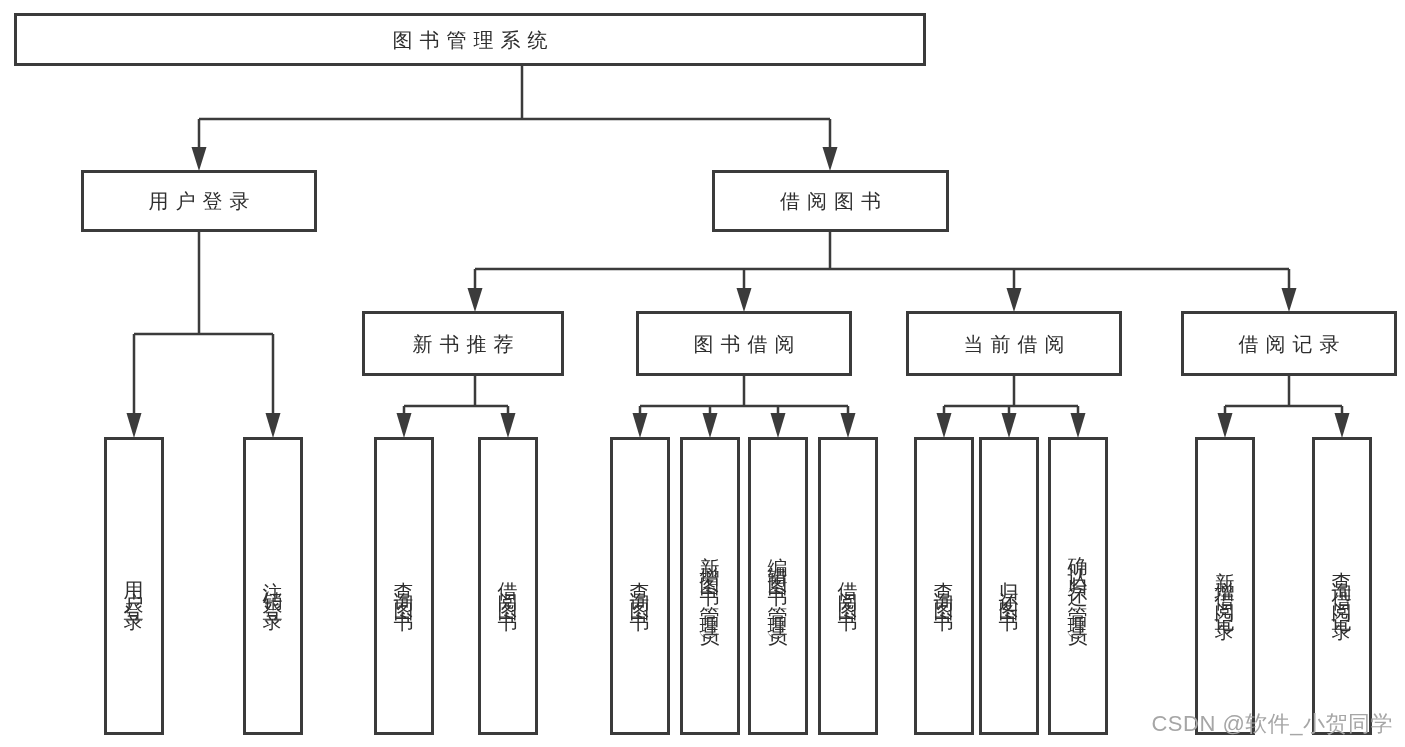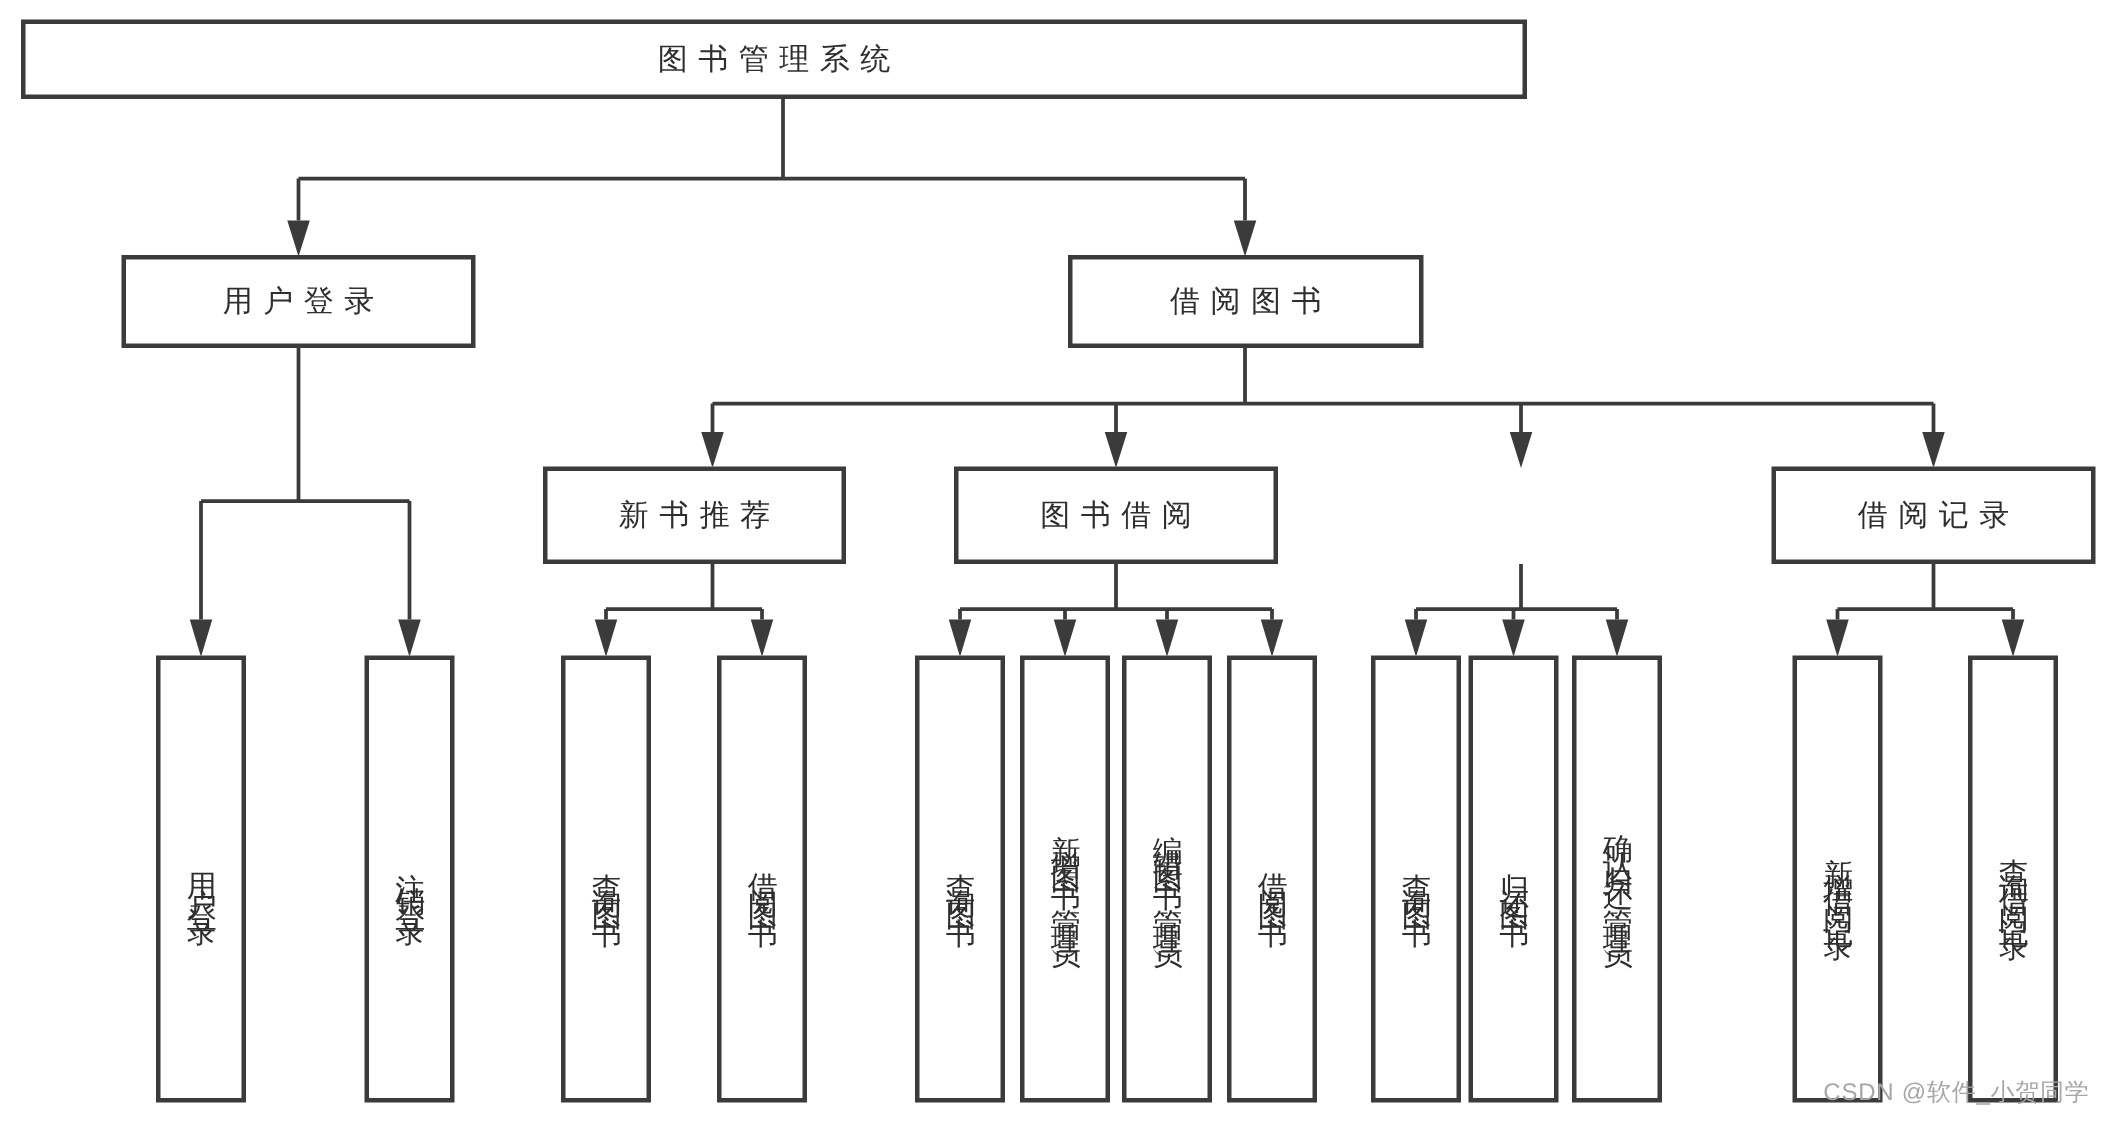--- a/index.html
+++ b/index.html
@@ -21,21 +21,21 @@
   }
   .box.h .lbl{
     font-size:20px;letter-spacing:7px;padding-left:7px;white-space:nowrap;line-height:1.2;
   }
   .box.v .lbl{
     writing-mode:vertical-rl;text-orientation:mixed;
     font-size:20px;letter-spacing:10px;line-height:1.1;white-space:nowrap;
   }
   .watermark{
     position:absolute;right:12px;bottom:8px;z-index:5;
-    font-size:16px;letter-spacing:0.5px;color:var(--watermark);white-space:nowrap;
+    font-size:22px;letter-spacing:0.5px;color:var(--watermark);white-space:nowrap;
   }
 </style>
 </head>
 <body>
 
 <div class="canvas">
 
   <svg class="connectors" width="1405" height="747" viewBox="0 0 1405 747">
     <path fill="none" stroke="var(--line)" stroke-width="2.5" d="M522,66 V119 M199,119 H830 M199,119 V147 M830,119 V147
              M199,232 V334 M134,334 H273 M134,334 V413 M273,334 V413
@@ -60,36 +60,39 @@
       <polygon points="770.5,413 785.5,413 778,438"></polygon>
       <polygon points="840.5,413 855.5,413 848,438"></polygon>
       <polygon points="936.5,413 951.5,413 944,438"></polygon>
       <polygon points="1001.5,413 1016.5,413 1009,438"></polygon>
       <polygon points="1070.5,413 1085.5,413 1078,438"></polygon>
       <polygon points="1217.5,413 1232.5,413 1225,438"></polygon>
       <polygon points="1334.5,413 1349.5,413 1342,438"></polygon>
     </g>
   </svg>
 
-  <div class="box h" style="left:14px;top:13px;width:1004px;height:53px;">
+  <div class="box h" style="left:14px;top:13px;width:912px;height:53px;">
     <span class="lbl">图书管理系统</span>
   </div>
 
   <div class="box h" style="left:81px;top:170px;width:236px;height:62px;">
     <span class="lbl">用户登录</span>
   </div>
   <div class="box h" style="left:712px;top:170px;width:237px;height:62px;">
     <span class="lbl">借阅图书</span>
   </div>
 
   <div class="box h" style="left:362px;top:311px;width:202px;height:65px;">
     <span class="lbl">新书推荐</span>
   </div>
   <div class="box h" style="left:636px;top:311px;width:216px;height:65px;text-align:center;">
     <span class="lbl">图书借阅</span>
+  </div>
+  <div class="box h" style="left:906px;top:311px;width:216px;height:65px;">
+    <span class="lbl">当前借阅</span>
   </div>
   <div class="box h" style="left:1181px;top:311px;width:216px;height:65px;font-family:Liberation Serif, serif;">
     <span class="lbl">借阅记录</span>
   </div>
 
   <div class="box v" style="left:104px;top:437px;width:60px;height:298px;">
     <span class="lbl">用户登录</span>
   </div>
   <div class="box v" style="left:243px;top:437px;width:60px;height:298px;">
     <span class="lbl">注销登录</span>

